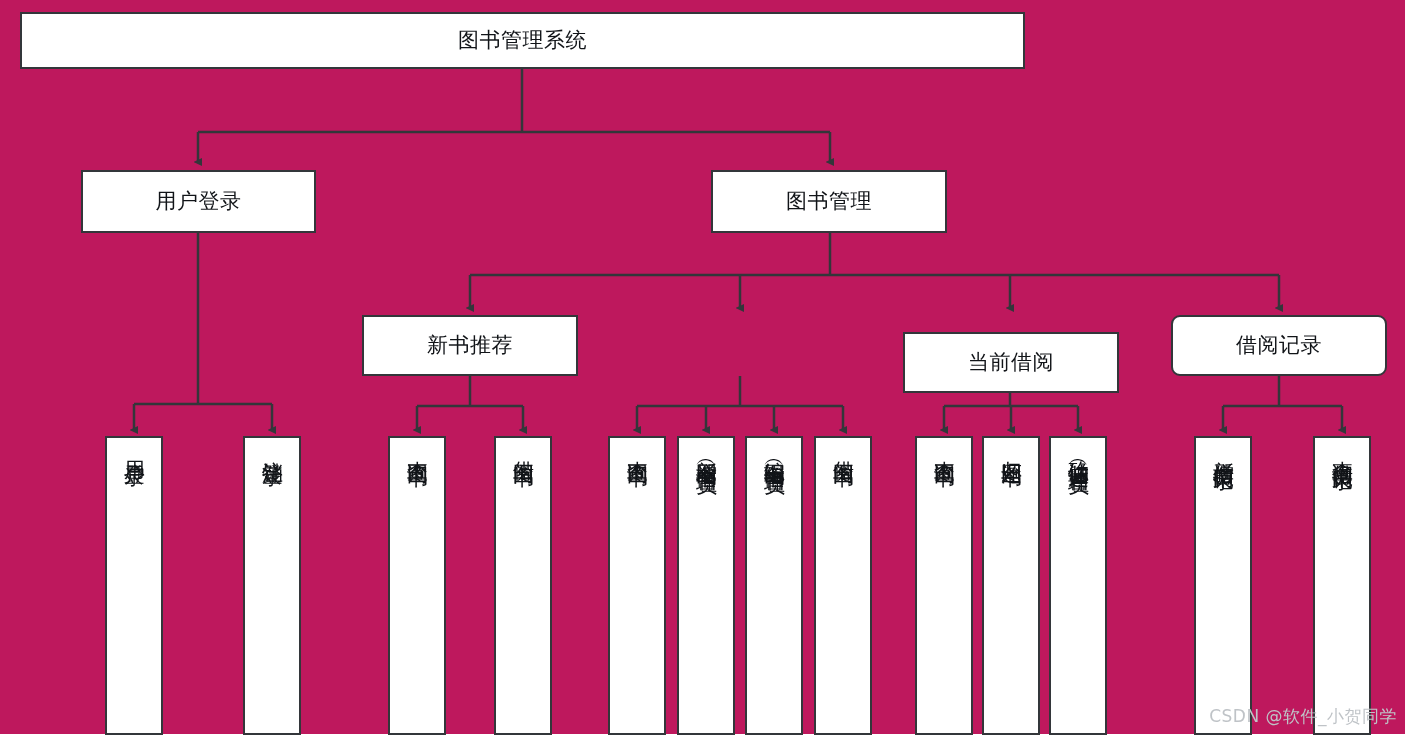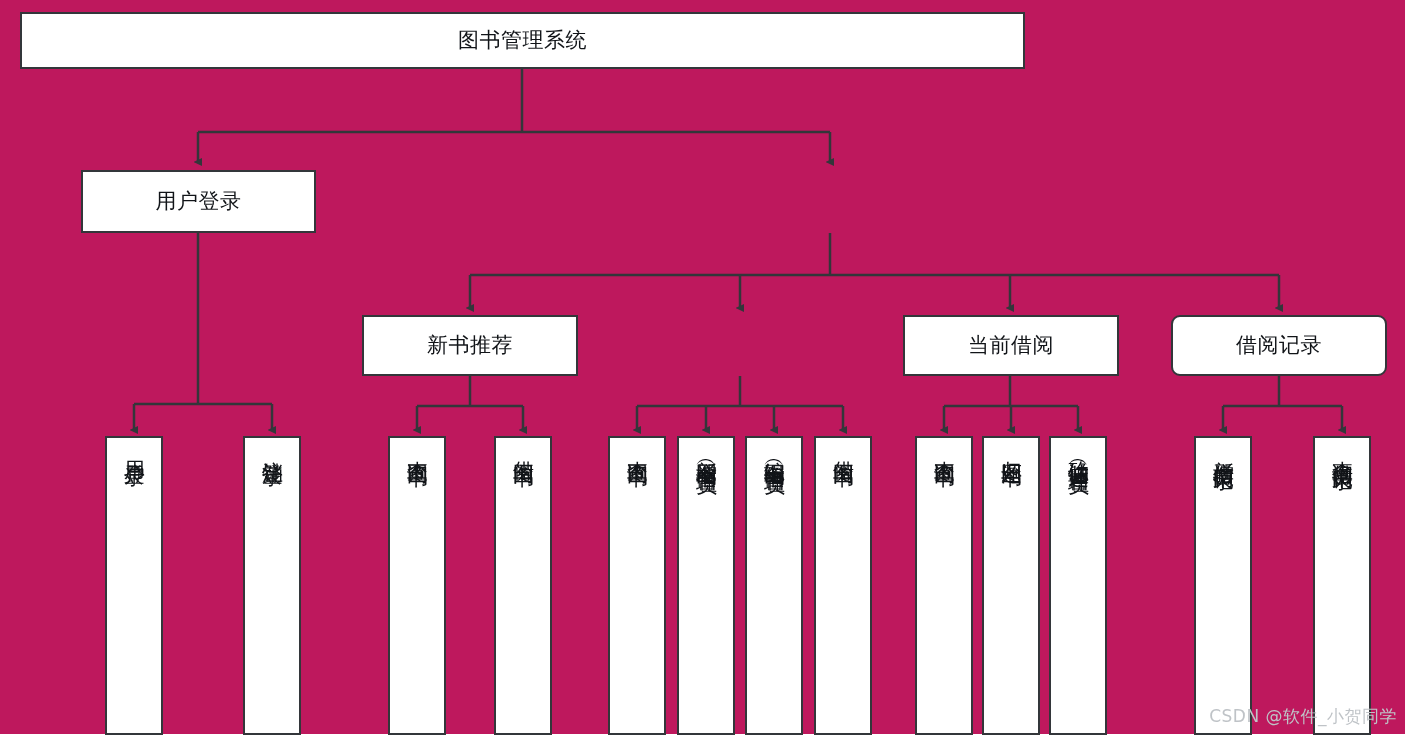--- a/index.html
+++ b/index.html
@@ -123,25 +123,28 @@
     </g>
   </svg>
 
   <div class="node horizontal" style="left:20px; top:12px; width:1005px; height:57px;">
     <span class="label">图书管理系统</span>
   </div>
 
   <div class="node horizontal" style="left:81px; top:170px; width:235px; height:63px;">
     <span class="label">用户登录</span>
   </div>
+  <div class="node horizontal" style="left:711px; top:170px; width:236px; height:63px;">
+    <span class="label">图书管理</span>
+  </div>
 
   <div class="node horizontal" style="left:362px; top:315px; width:216px; height:61px;font-family:Liberation Serif, serif;">
     <span class="label">新书推荐</span>
   </div>
-  <div class="node horizontal" style="left:903px; top:315px; width:216px; height:61px;">
+  <div class="node horizontal" style="left:903px; top:332px; width:216px; height:61px;">
     <span class="label">当前借阅</span>
   </div>
   <div class="node horizontal" style="left:1171px; top:315px; width:216px; height:61px;border-radius:9px;">
     <span class="label">借阅记录</span>
   </div>
 
   <div class="node vertical" style="left:105px; top:436px; width:58px; height:299px;">
     <span class="label">用户登录</span>
   </div>
   <div class="node vertical" style="left:243px; top:436px; width:58px; height:299px;">

